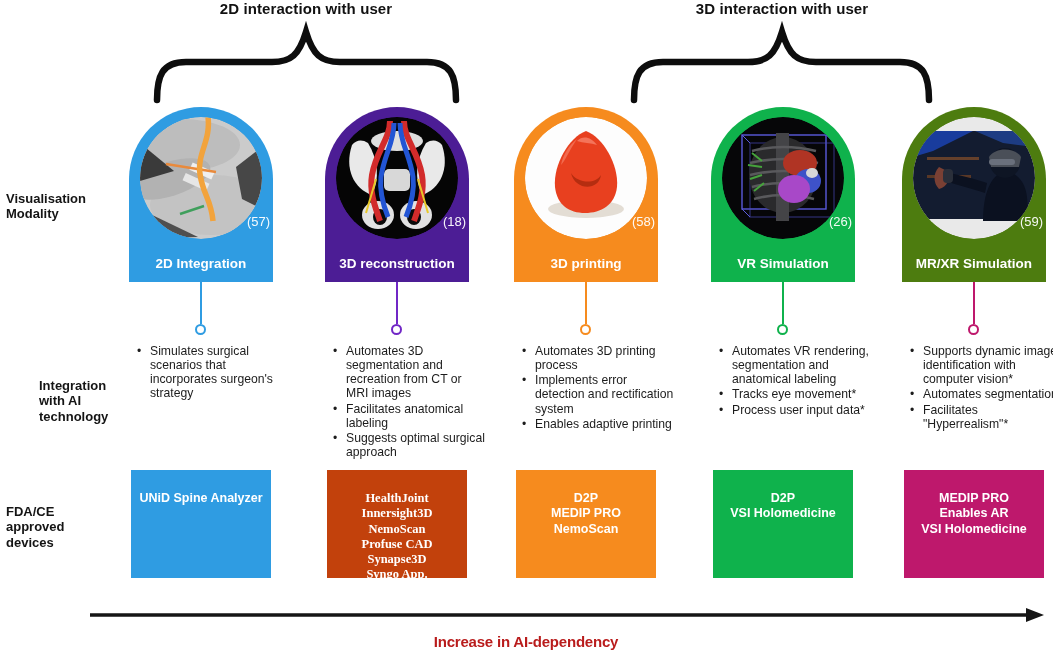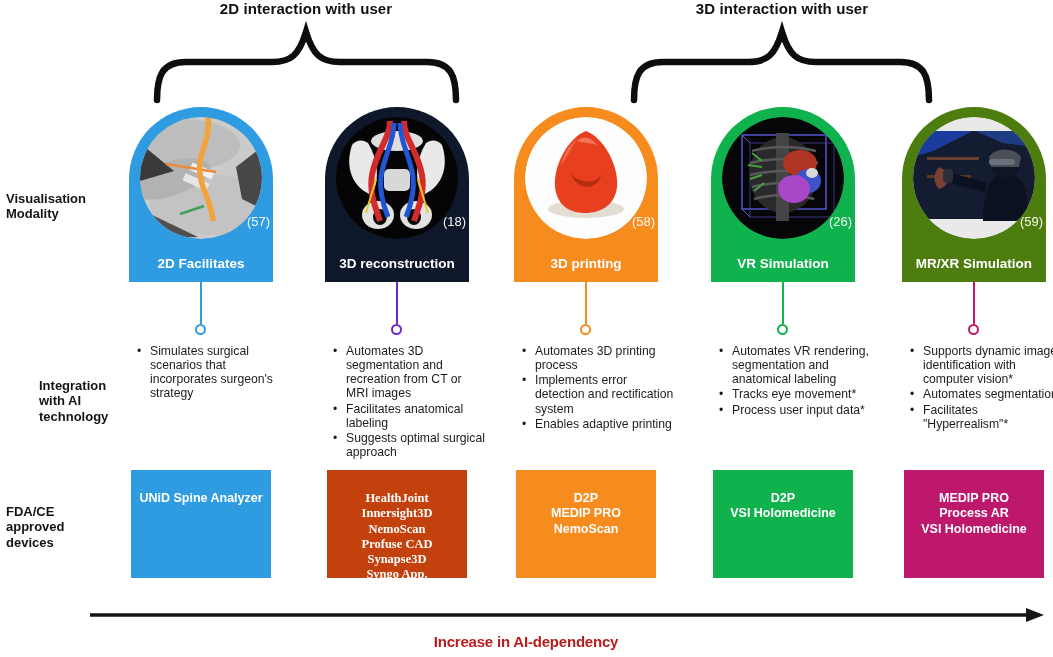--- a/index.html
+++ b/index.html
@@ -73,34 +73,34 @@
             <polygon points="8,96 58,120 0,122 0,98" fill="#4f4f4f"></polygon>
             <rect x="50" y="50" width="24" height="8" fill="#efefef" transform="rotate(24 62 54)"></rect>
             <rect x="43" y="61" width="26" height="8" fill="#e6e6e6" transform="rotate(24 56 65)"></rect>
             <line x1="26" y1="47" x2="76" y2="55" stroke="#E98A3C" stroke-width="2.5"></line>
             <line x1="40" y1="97" x2="64" y2="89" stroke="#3f9f5c" stroke-width="2.5"></line>
             <path d="M68,0 C71,24 57,36 60,57 C63,78 71,82 73,104" stroke="#F2A33C" stroke-width="5.5" fill="none"></path>
           </g>
         </svg>
       </div>
       <div class="ref-num">(57)</div>
-      <div class="modality-label">2D Facilitates</div>
+      <div class="modality-label">2D Integration</div>
     </div>
     <div class="connector-line" style="background-color: rgb(47, 156, 226);"></div>
     <div class="connector-ring" style="border-color: rgb(47, 156, 226);"></div>
     <ul class="features">
       <li>Simulates surgical scenarios that incorporates surgeon's strategy</li>
     </ul>
     <div class="devices-box" style="background-color: rgb(47, 156, 226);">
       <div>UNiD Spine Analyzer</div>
     </div>
   </div>
 
   <div class="col" id="col1">
-    <div class="arch" style="background-color: #0f172a;">
+    <div class="arch" style="background-color: #4c1d95;">
       <div class="circle-img">
         <svg width="122" height="122" viewBox="0 0 122 122">
           <defs>
               <clipPath id="c2">
                 <circle cx="61" cy="61" r="61"></circle>
               </clipPath>
             </defs>
           <g clip-path="url(#c2)">
             <rect width="122" height="122" fill="#050505"></rect>
             <path d="M16,28 C8,52 18,72 36,78 C44,62 42,42 32,26 C26,22 20,23 16,28 Z" fill="#e9e9e9"></path>
@@ -250,21 +250,21 @@
     </div>
     <div class="connector-line" style="background-color: rgb(190, 24, 108);"></div>
     <div class="connector-ring" style="border-color: rgb(190, 24, 108);"></div>
     <ul class="features">
       <li>Supports dynamic image identification with computer vision*</li>
       <li>Automates segmentation</li>
       <li>Facilitates "Hyperrealism"*</li>
     </ul>
     <div class="devices-box" style="background-color: rgb(190, 24, 108);">
       <div>MEDIP PRO</div>
-      <div>Process AR</div>
+      <div>Enables AR</div>
       <div>VSI Holomedicine</div>
     </div>
   </div>
 
   <svg class="overlay-svg" style="top:600px;" width="1053" height="40">
     <line x1="90" y1="15" x2="1026" y2="15" stroke="#151515" stroke-width="3.5"></line>
     <polygon points="1026,8 1044,15 1026,22" fill="#151515"></polygon>
   </svg>
   <div class="arrow-label">Increase in AI-dependency</div>
 

